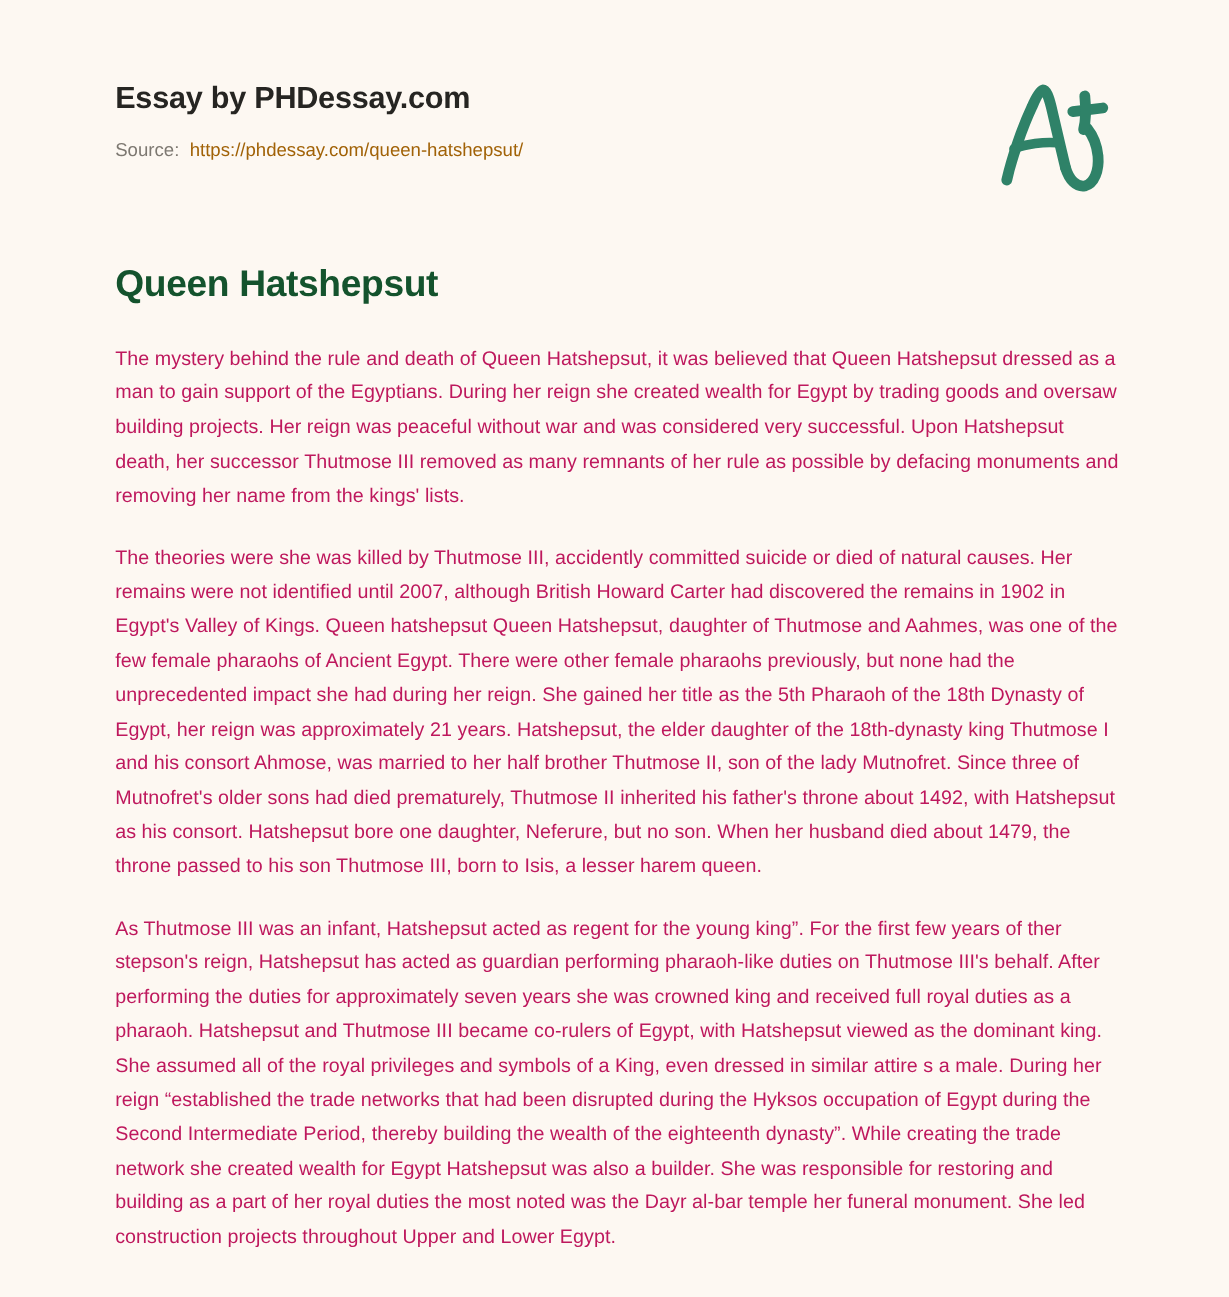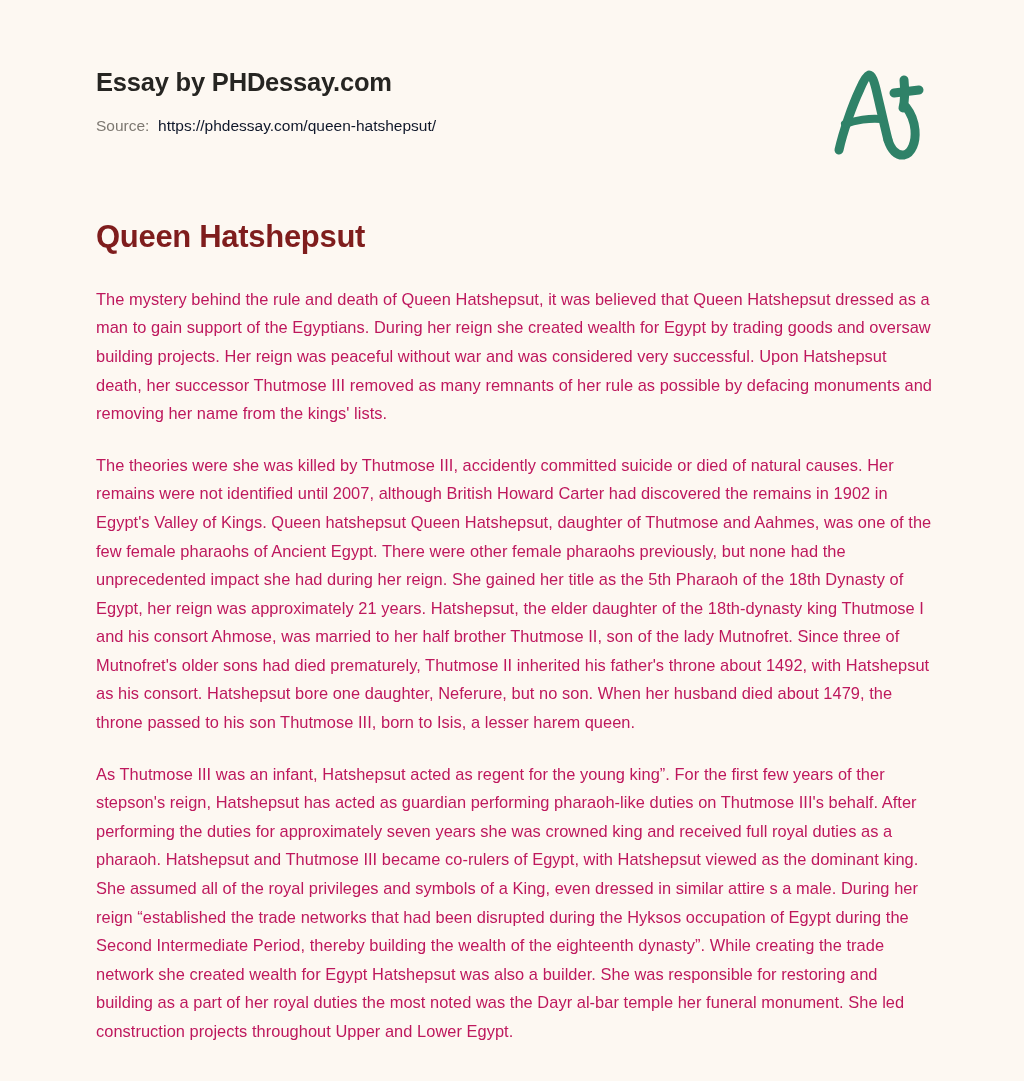--- a/index.html
+++ b/index.html
@@ -50,21 +50,21 @@
     margin-top: 19px;
     font-size: 15.5px;
     color: #7d7871;
     white-space: nowrap;
   }
   .source-label {
     color: #7d7871;
     text-align: right;
   }
   .source-url {
-    color: #0f172a;
+    color: #a16207;
     text-decoration: none;
   }
 
   
   .logo {
     position: absolute;
     left: 812px;
     top: 62px;
     width: 120px;
     height: 110px;
@@ -76,21 +76,21 @@
   
   .article {
     position: absolute;
     left: 96px;
     top: 218px;
     width: 840px;
   }
   .article-title {
     font-size: 31px;
     font-weight: bold;
-    color: #7f1d1d;
+    color: #14532d;
     letter-spacing: -0.3px;
     margin: 0;
     line-height: 1.25;
   }
   .section-heading {
     font-size: 16px;
     color: #4a4641;
     margin: 53px 0 0 0;
     font-weight: normal;
     line-height: 1.3;

